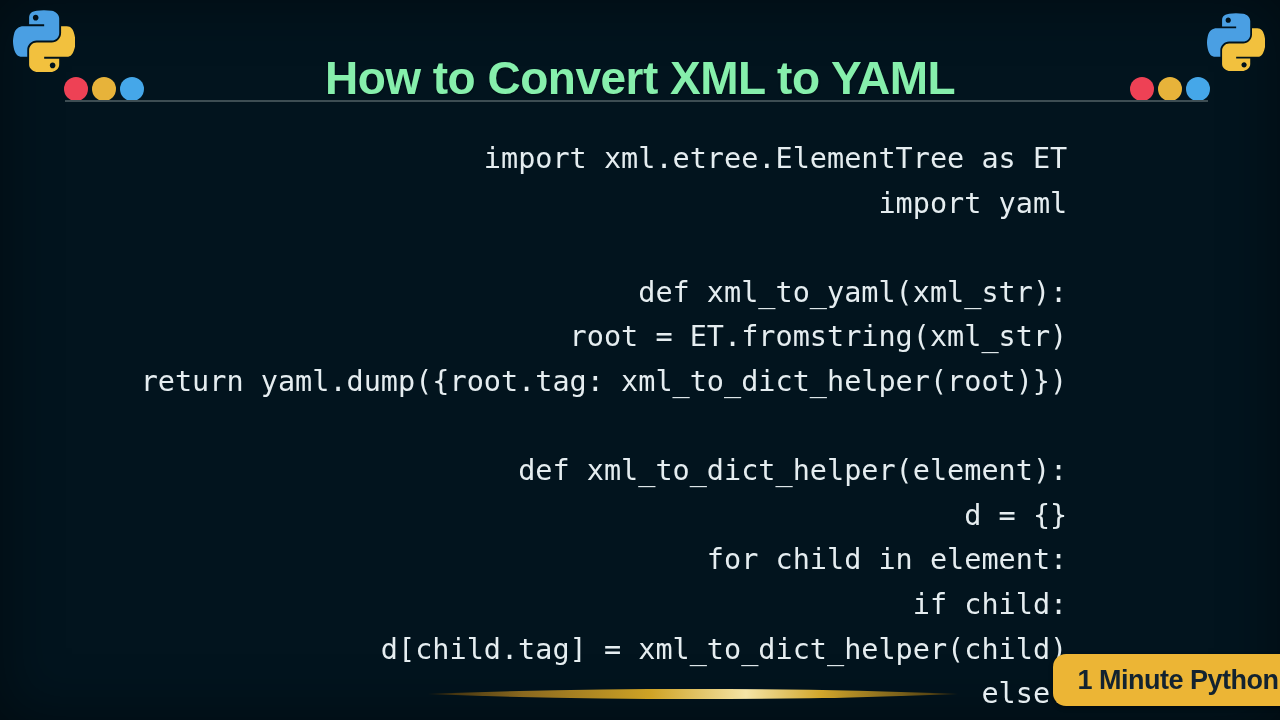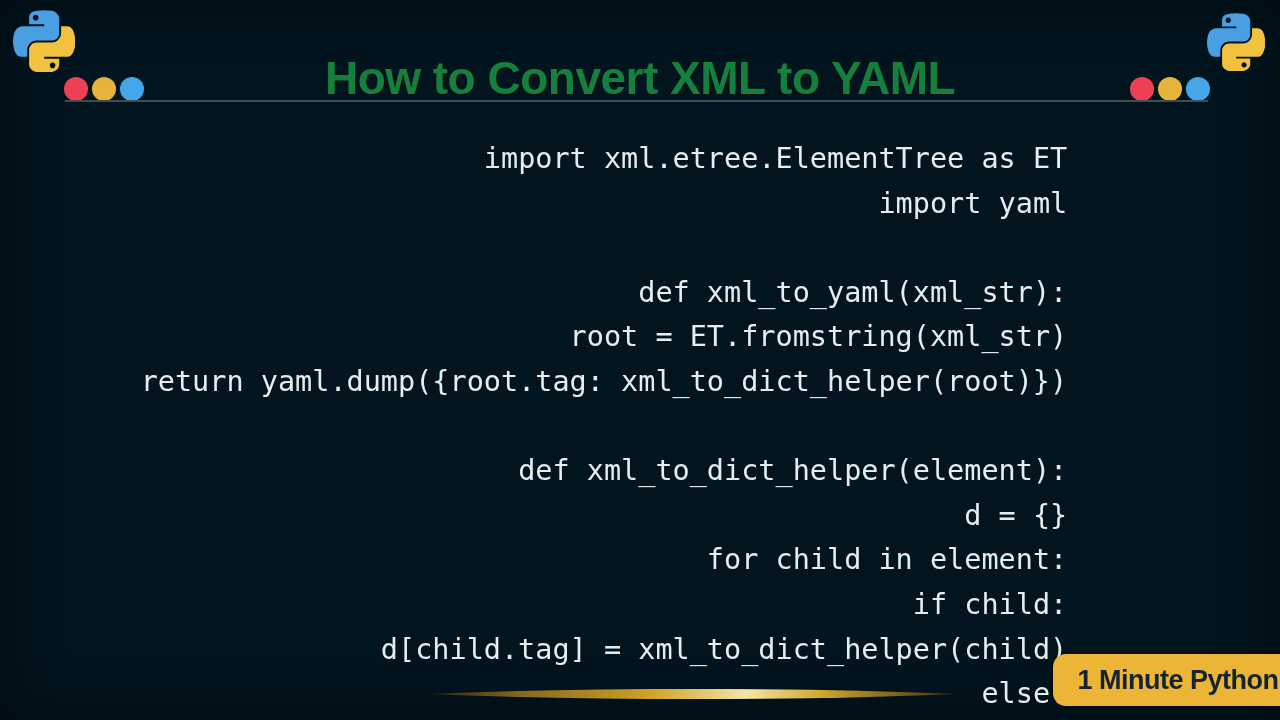--- a/index.html
+++ b/index.html
@@ -11,21 +11,21 @@
     font-family:"Liberation Sans", sans-serif;
     box-shadow: inset 0 0 60px rgba(0,0,0,.45);
   }
   
   .logo{position:absolute;}
   .logo-left{left:13px;top:10px;width:62px;height:62px;}
   .logo-right{left:1207px;top:13px;width:58px;height:58px;}
   .page-title{
     position:absolute;left:0;right:0;top:20px;
     text-align:center;
-    color:#15803d;
+    color:#86efac;
     font-size:46px;font-weight:700;letter-spacing:-0.5px;
     line-height:54px;
     text-shadow:0 1px 2px rgba(0,0,0,.4);
   }
   .dots{position:absolute;top:77px;display:flex;gap:4px;}
   .dots-left{left:64px;}
   .dots-right{left:1130px;}
   .dot{width:24px;height:24px;border-radius:50%;}
   .header-rule{
     position:absolute;left:65px;top:100px;width:1143px;height:2px;

